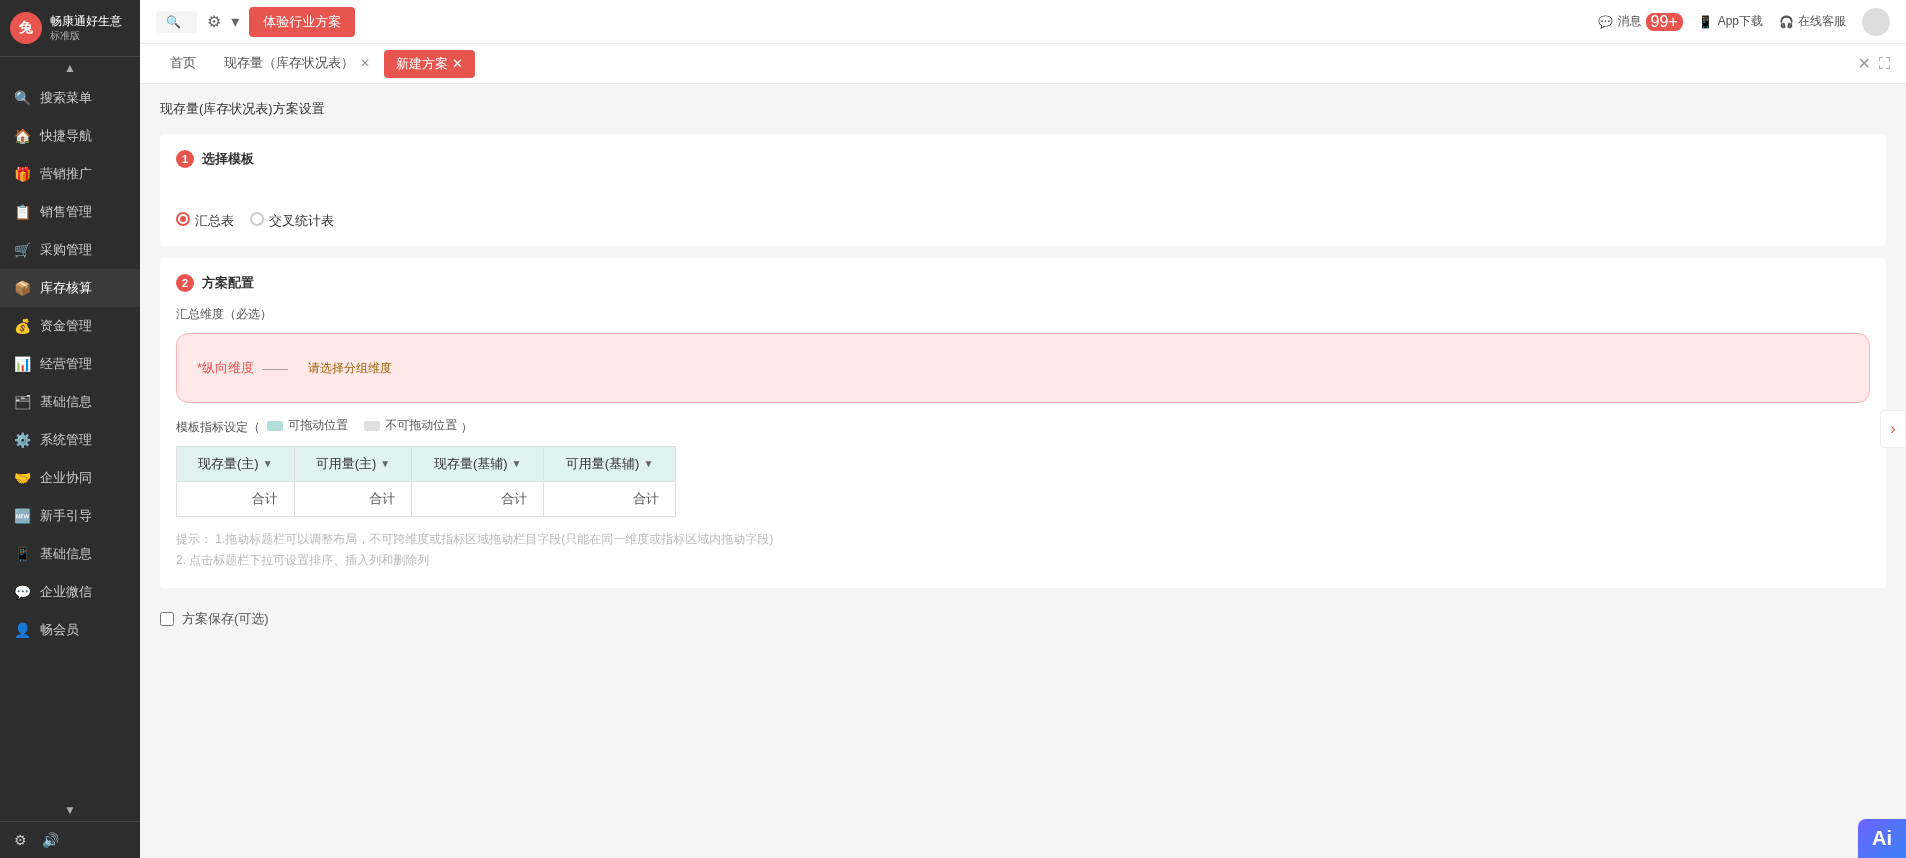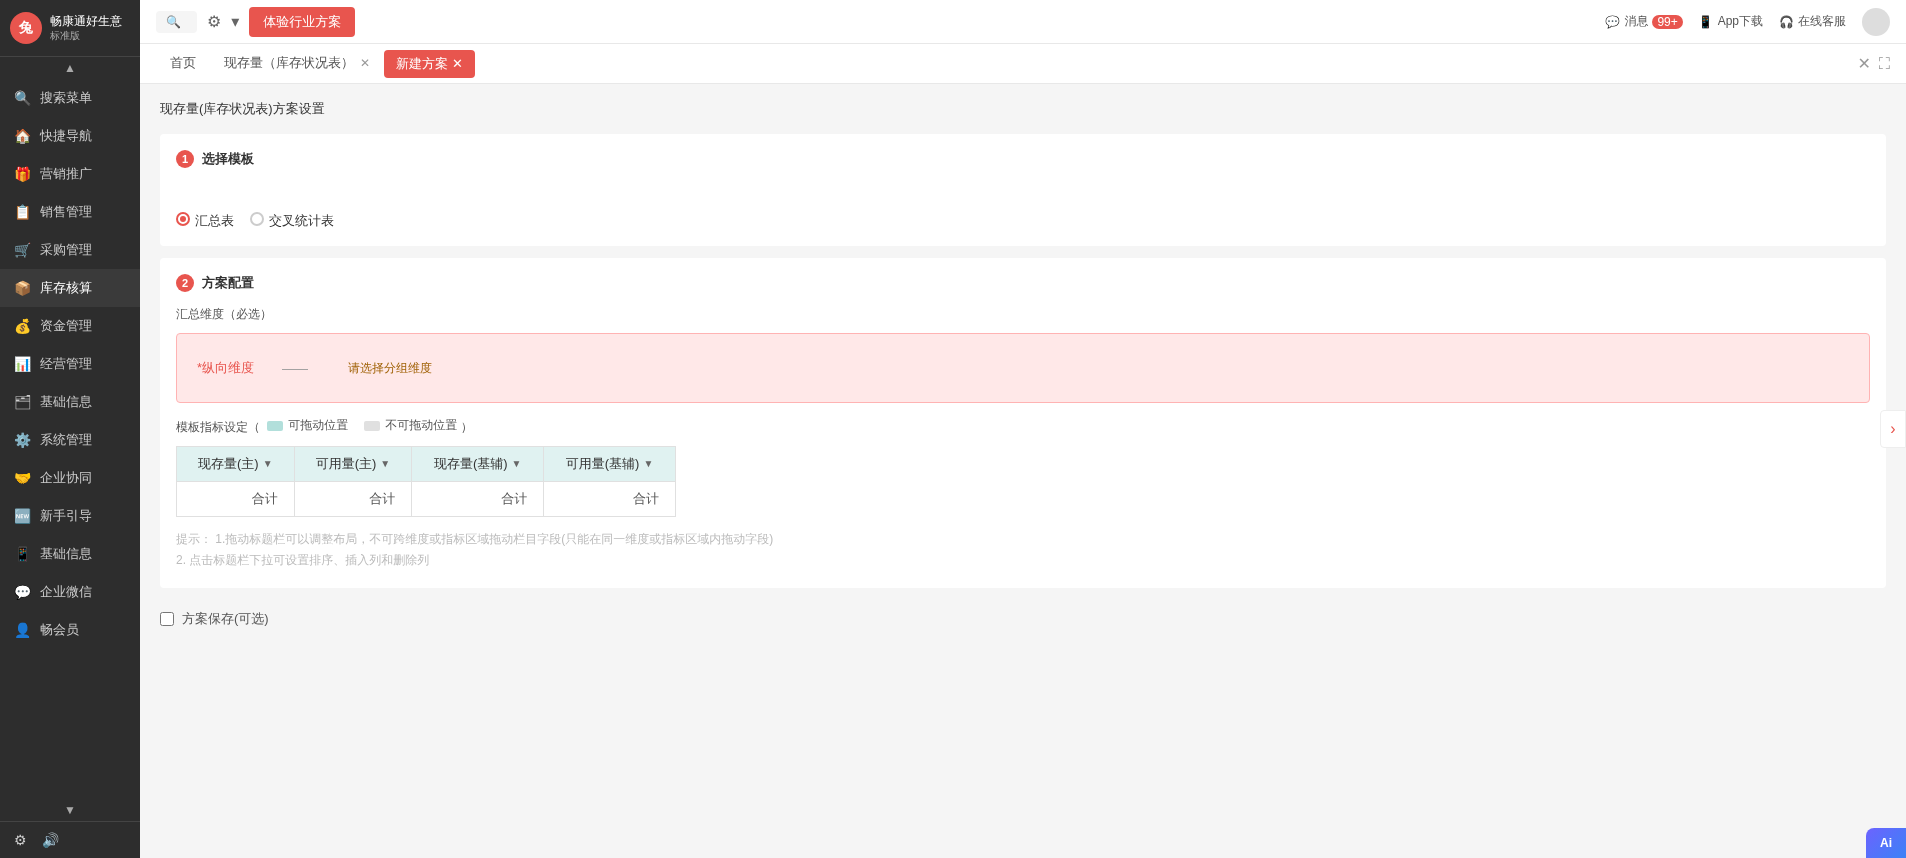--- a/index.html
+++ b/index.html
@@ -72,21 +72,21 @@
       background: #f5f5f5; border-radius: 4px;
       padding: 4px 10px; color: #999; font-size: 12px;
     }
     .topbar-gear { color: #666; cursor: pointer; font-size: 16px; }
     .btn-trial {
       background: #e8554e; color: #fff; border: none;
       padding: 6px 14px; border-radius: 4px; cursor: pointer; font-size: 13px;
     }
     .topbar-right { display: flex; align-items: center; gap: 16px; }
     .topbar-right-item { display: flex; align-items: center; gap: 4px; font-size: 12px; color: #555; cursor: pointer; }
-    .badge { background: #e8554e; color: #fff; border-radius: 8px; padding: 0 5px; font-size: 12px; }
+    .badge { background: #e8554e; color: #fff; border-radius: 8px; padding: 0 5px; font-size: 16px; }
     .user-avatar { width: 28px; height: 28px; background: #ddd; border-radius: 50%; }
 
     
     .tabs {
       background: #fff;
       display: flex; align-items: center;
       border-bottom: 1px solid #e8e8e8;
       padding: 0 16px;
       flex-shrink: 0;
       height: 40px;
@@ -139,22 +139,22 @@
     .radio-circle.selected { border-color: #e8554e; }
     .radio-circle.selected::after {
       content: ''; width: 6px; height: 6px;
       background: #e8554e; border-radius: 50%;
     }
 
     .sub-label { font-size: 12px; color: #555; margin-bottom: 10px; }
 
     .dimension-area {
       background: #ffe8e8; border: 1px solid #ffb3b3;
-      border-radius: 4px; padding: 16px 20px;
-      display: flex; align-items: center; gap: 20px;
+      border-radius: 12px; padding: 16px 20px;
+      display: flex; align-items: center; 
       min-height: 70px;
     }
     .dim-label { font-size: 13px; color: #e8554e; }
     .dim-line { color: #999; margin: 0 8px; }
     .dim-placeholder { font-size: 12px; color: #a16207; margin-left: 12px; }
 
     .indicator-label { font-size: 12px; color: #555; margin-bottom: 10px; margin-top: 14px; }
     .indicator-legend { display: flex; align-items: center; gap: 16px; margin-left: 4px; }
     .legend-item { display: flex; align-items: center; gap: 5px; font-size: 12px; color: #555; }
     .legend-box { width: 16px; height: 10px; border-radius: 2px; }
@@ -210,21 +210,21 @@
     .btn-query {
       padding: 8px 28px; border: none; background: #e8554e;
       border-radius: 4px; cursor: pointer; font-size: 13px; color: #fff;
     }
 
     
     .ai-badge {
       position: fixed; right: 0; bottom: 0;
       background: linear-gradient(135deg, #6c63ff, #3b82f6);
       color: #fff; border-radius: 8px 0 0 0;
-      padding: 8px 14px; font-size: 12px; font-weight: bold;
+      padding: 8px 14px; font-size: 20px; font-weight: bold;
       cursor: pointer;
     }
 
     
     .right-panel-icons {
       position: fixed; right: 0; top: 50%;
       transform: translateY(-50%);
       display: flex; flex-direction: column;
       background: #fff; border: 1px solid #eee;
       border-radius: 4px 0 0 4px;

